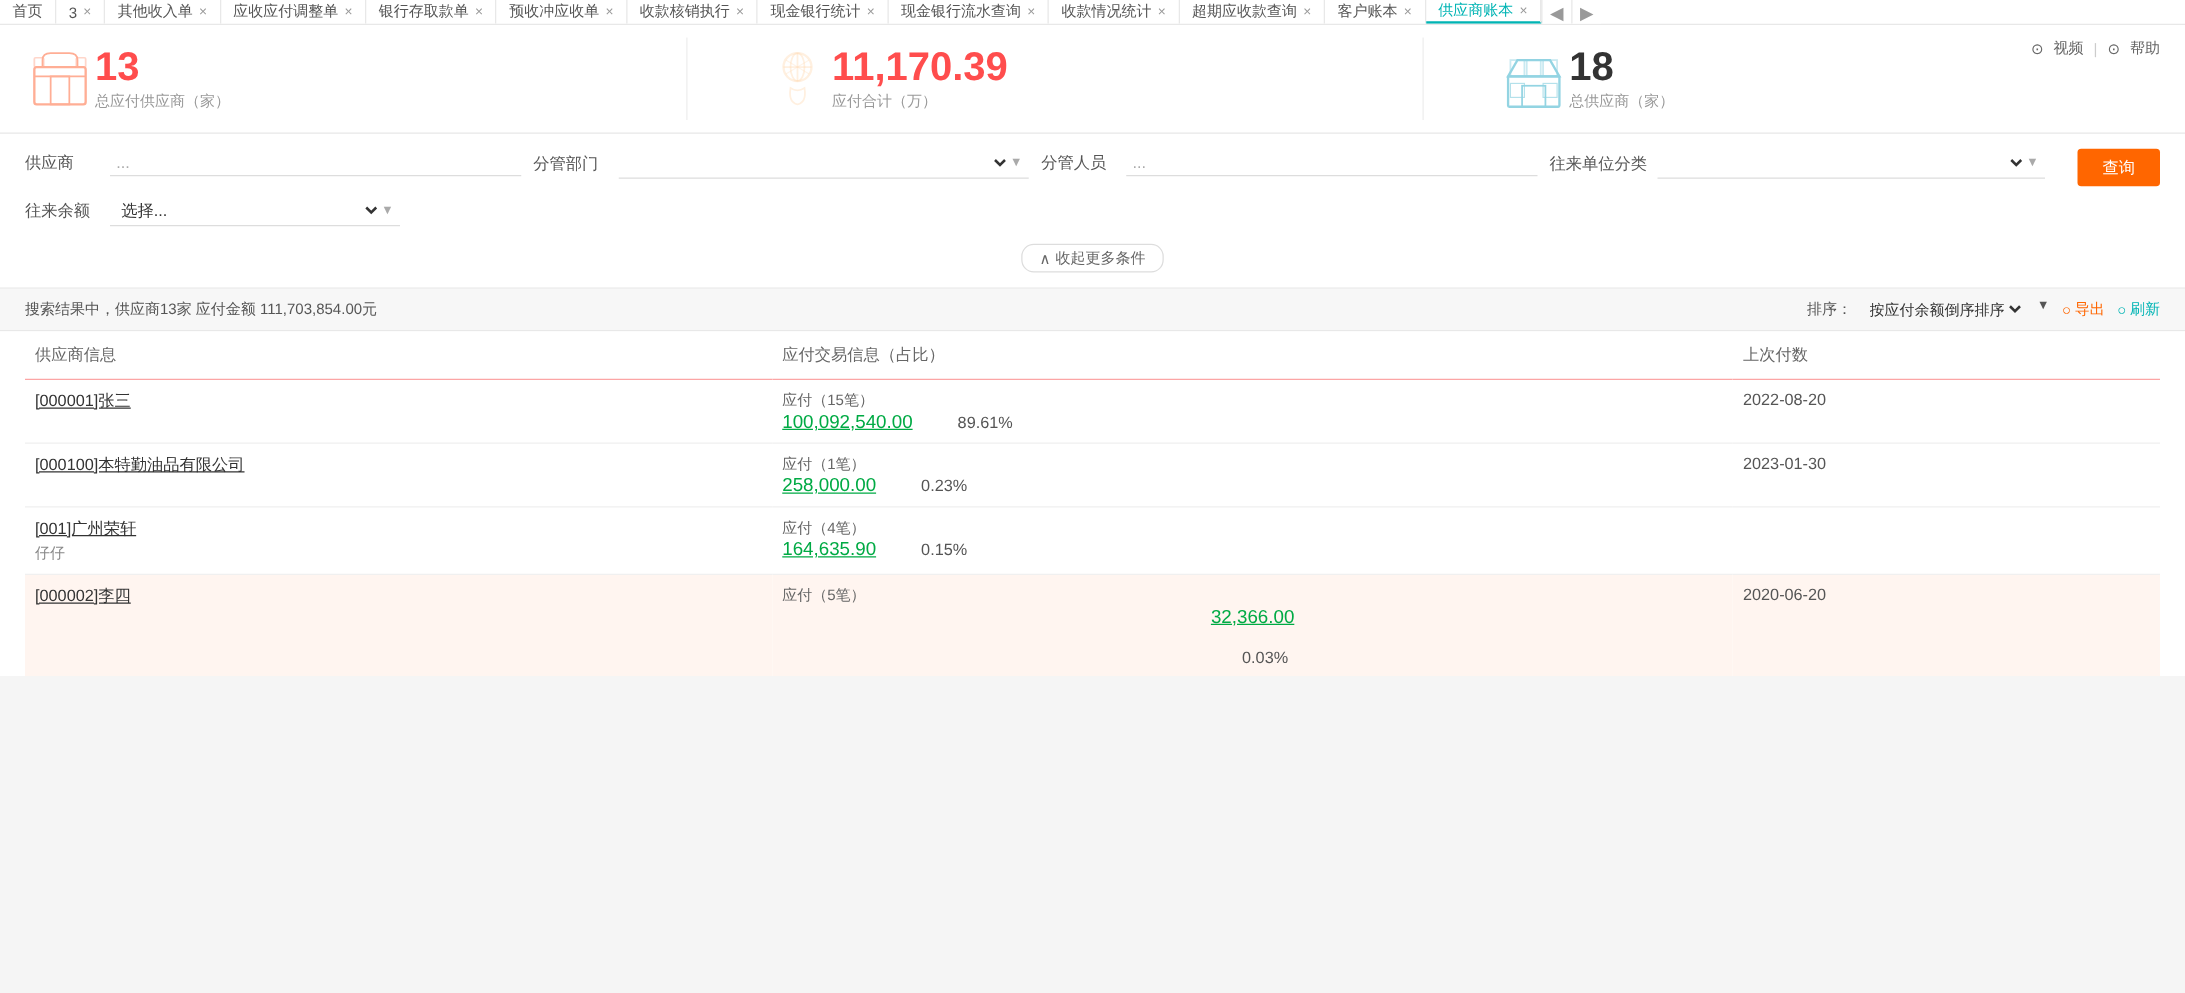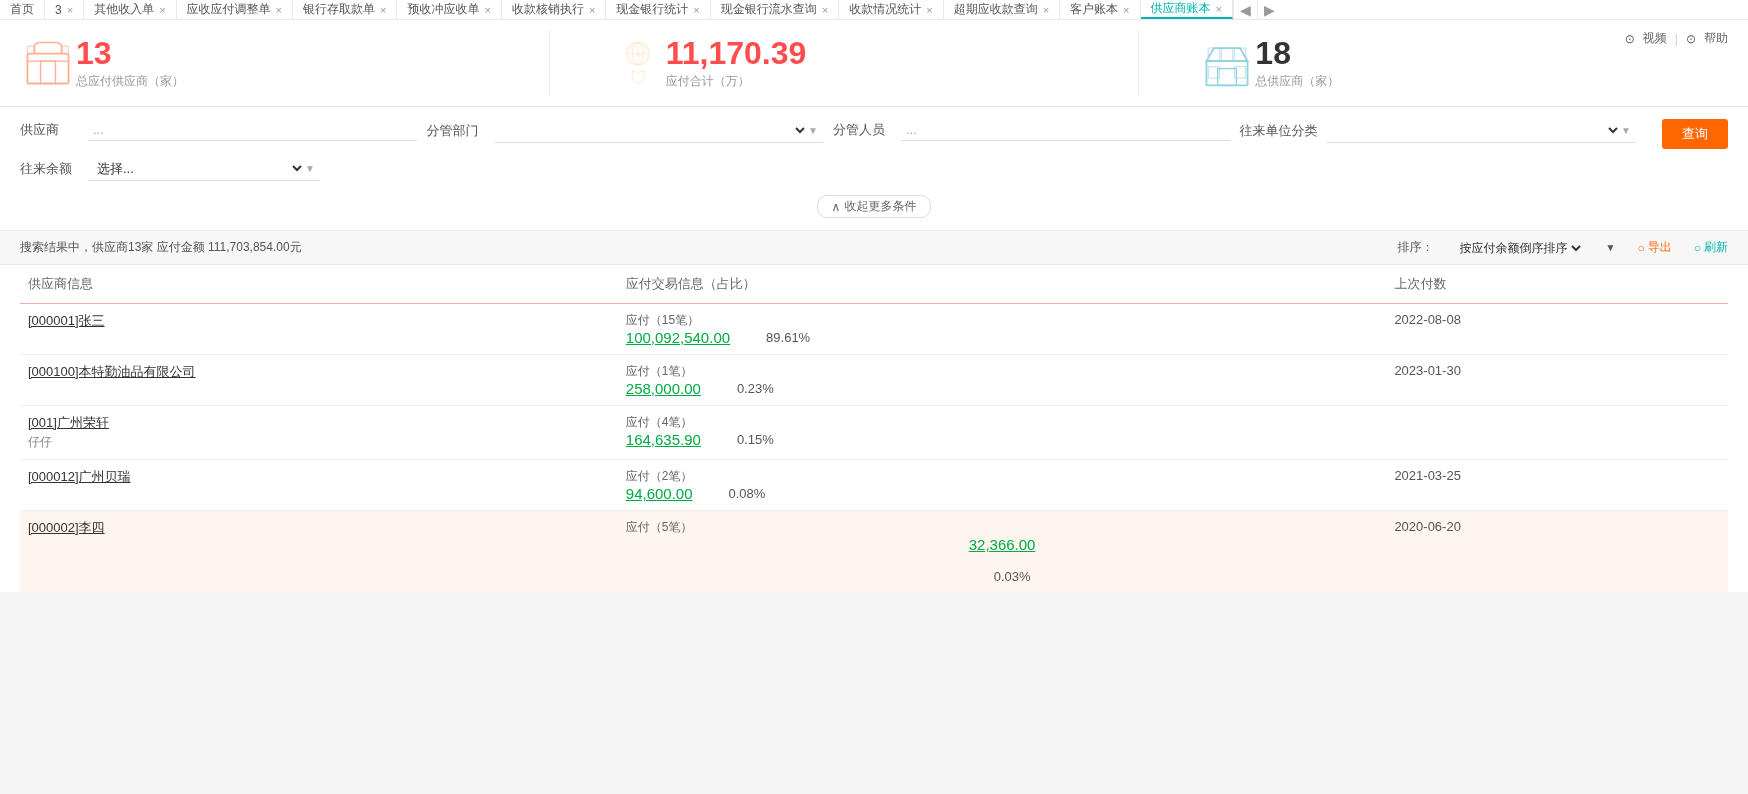--- a/index.html
+++ b/index.html
@@ -173,22 +173,21 @@
       justify-content: space-between;
       padding: 8px 20px;
       background: #f7f7f7;
       border-bottom: 1px solid #e8e8e8;
       font-size: 12px;
       color: #555;
     }
     .result-bar-left {}
     .result-bar-right {
       display: flex;
-      align-items: center;
-      gap: 22px;
+      gap: 10px;
     }
     .sort-label { color: #555; }
     .sort-select {
       border: none;
       background: transparent;
       font-size: 12px;
       color: #333;
       cursor: pointer;
       outline: none;
     }
@@ -497,21 +496,21 @@
 
     <tr>
           <td><span class="supplier-link">[000001]张三</span></td>
           <td>
             <div><span class="tx-label">应付</span><span class="tx-count">（15笔）</span></div>
             <div style="display: flex; align-items: center; gap: 16px;">
               <span class="amount-green">100,092,540.00</span>
               <span class="tx-percent">89.61%</span>
             </div>
           </td>
-          <td><span class="date-val">2022-08-08</span></td>
+          <td><span class="date-val">2022-08-20</span></td>
         </tr>
         <tr>
           <td><span class="supplier-link">[000100]本特勤油品有限公司</span></td>
           <td>
             <div><span class="tx-label">应付</span><span class="tx-count">（1笔）</span></div>
             <div style="display: flex; align-items: center; gap: 16px;">
               <span class="amount-green">258,000.00</span>
               <span class="tx-percent">0.23%</span>
             </div>
           </td>
@@ -521,31 +520,20 @@
           <td><span class="supplier-link">[001]广州荣轩</span><div class="supplier-sub">仔仔</div></td>
           <td>
             <div><span class="tx-label">应付</span><span class="tx-count">（4笔）</span></div>
             <div style="display: flex; align-items: center; gap: 16px;">
               <span class="amount-green">164,635.90</span>
               <span class="tx-percent">0.15%</span>
             </div>
           </td>
           <td><span class="date-val"></span></td>
         </tr>
-        <tr>
-          <td><span class="supplier-link">[000012]广州贝瑞</span></td>
-          <td>
-            <div><span class="tx-label">应付</span><span class="tx-count">（2笔）</span></div>
-            <div style="display: flex; align-items: center; gap: 16px;">
-              <span class="amount-green">94,600.00</span>
-              <span class="tx-percent">0.08%</span>
-            </div>
-          </td>
-          <td><span class="date-val">2021-03-25</span></td>
-        </tr>
         <tr class="highlighted">
           <td><span class="supplier-link">[000002]李四</span></td>
           <td>
             <div><span class="tx-label">应付</span><span class="tx-count">（5笔）</span></div>
             <div style="display: flex; align-items: center; gap: 16px; flex-direction: column;">
               <span class="amount-green">32,366.00</span>
               <span class="tx-percent">0.03%</span>
             </div>
           </td>
           <td><span class="date-val">2020-06-20</span></td>

